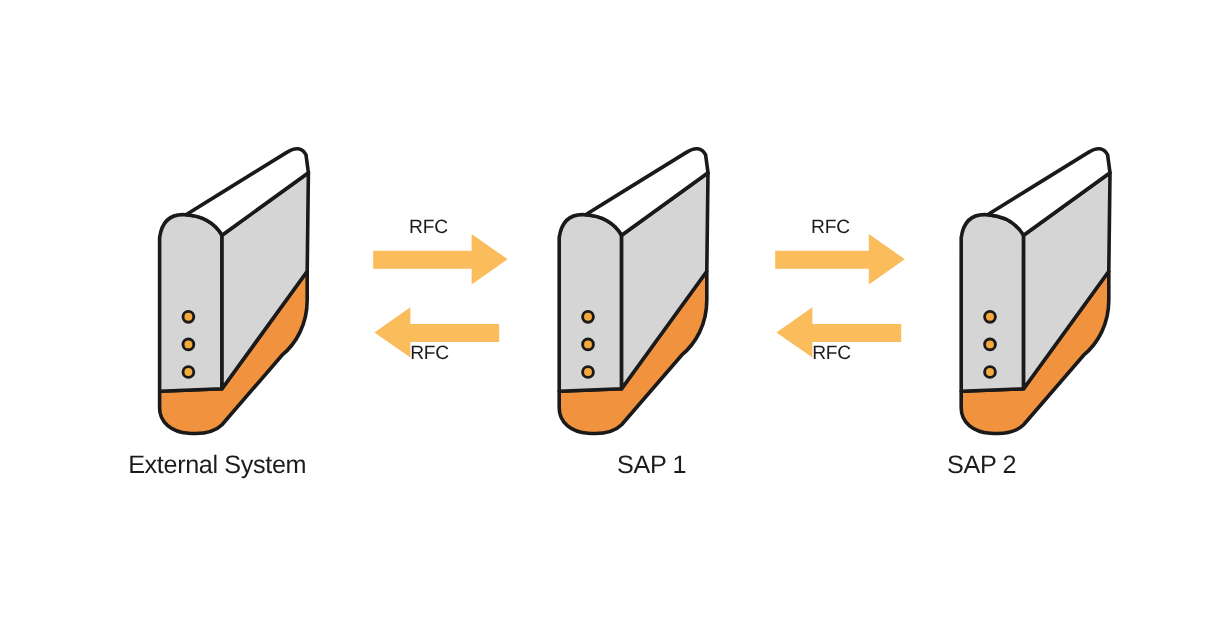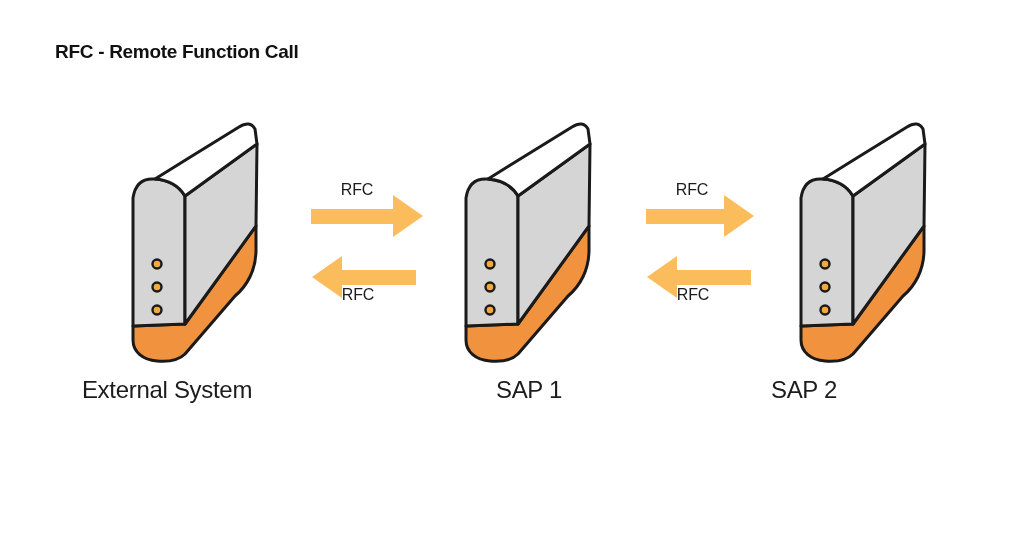--- a/index.html
+++ b/index.html
@@ -6,36 +6,35 @@
     --arrow:#FBBC5C; --server-base:#F0923E; --led:#F4A93D;
     --panel:#D5D5D5; --top-face:#FFFFFF; --outline:#1A1A1A; --text:#1C1C1C;
   }
   *{margin:0;padding:0;box-sizing:border-box;}
   html,body{width:1024px;height:535px;background:#fff;overflow:hidden;}
   body{position:relative;font-family:"Liberation Sans","DejaVu Sans",sans-serif;color:var(--text);}
   .canvas{position:absolute;inset:0;}
   .title{position:absolute;left:55px;top:41px;font-size:19px;font-weight:bold;letter-spacing:-0.3px;color:#111;}
   .server{position:absolute;width:140px;height:252px;top:118px;}
   .server svg{display:block;width:100%;height:100%;}
-  .node-label{position:absolute;top:376px;font-size:24px;letter-spacing:-0.3px;transform:translateX(-50%);white-space:nowrap;}
+  .node-label{position:absolute;top:376px;font-size:21px;letter-spacing:-0.3px;transform:translateX(-50%);white-space:nowrap;margin-left:14px;}
   .arrow{position:absolute;height:42px;}
   .shaft{position:absolute;top:14px;height:15px;background:var(--arrow);}
   .head{position:absolute;top:0;width:0;height:0;border-top:21px solid transparent;border-bottom:21px solid transparent;}
   .arrow-right .shaft{left:0;right:26px;}
   .arrow-right .head{right:0;border-left:30px solid var(--arrow);}
   .arrow-left .shaft{left:26px;right:0;}
   .arrow-left .head{left:0;border-right:30px solid var(--arrow);}
   .rfc-label{position:absolute;font-size:16px;letter-spacing:-0.2px;transform:translateX(-50%);white-space:nowrap;}
 </style>
 </head>
 <body>
 
 <div class="canvas">
 
-  <div class="title">RFC - Remote Function Call</div>
 
   <div class="server" style="left:127px;">
     <svg viewBox="0 0 140 252">
       <g stroke="var(--outline)" stroke-width="3" stroke-linejoin="round">
         <path fill="var(--server-base)" d="M 6 208 L 58 206 L 129 108 L 129 132 C 129 152 120 168 108 178 L 58 236 C 52 242 42 244 30 243 C 16 242 6 234 6 222 Z"></path>
         <path fill="var(--panel)" d="M 6 208 L 6 80 C 8 66 16 60 28 61 C 42 62 52 68 58 78 L 58 206 Z"></path>
         <path fill="var(--panel)" d="M 58 78 L 130 26 L 129 108 L 58 206 Z"></path>
         <path fill="var(--top-face)" d="M 28 61 C 55 44 88 24 112 9 Q 123 2 128 11 L 130 26 L 58 78 C 52 68 42 62 28 61 Z"></path>
         <g fill="var(--led)" stroke-width="2.4">
           <circle cx="30" cy="146" r="4.5"></circle>

